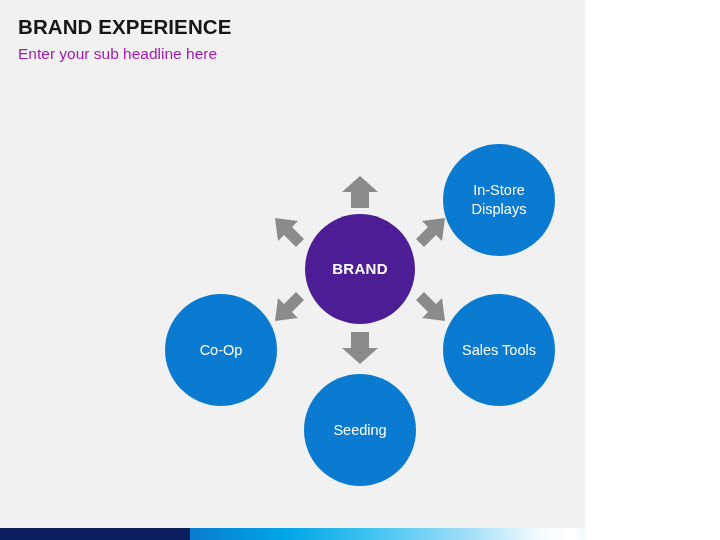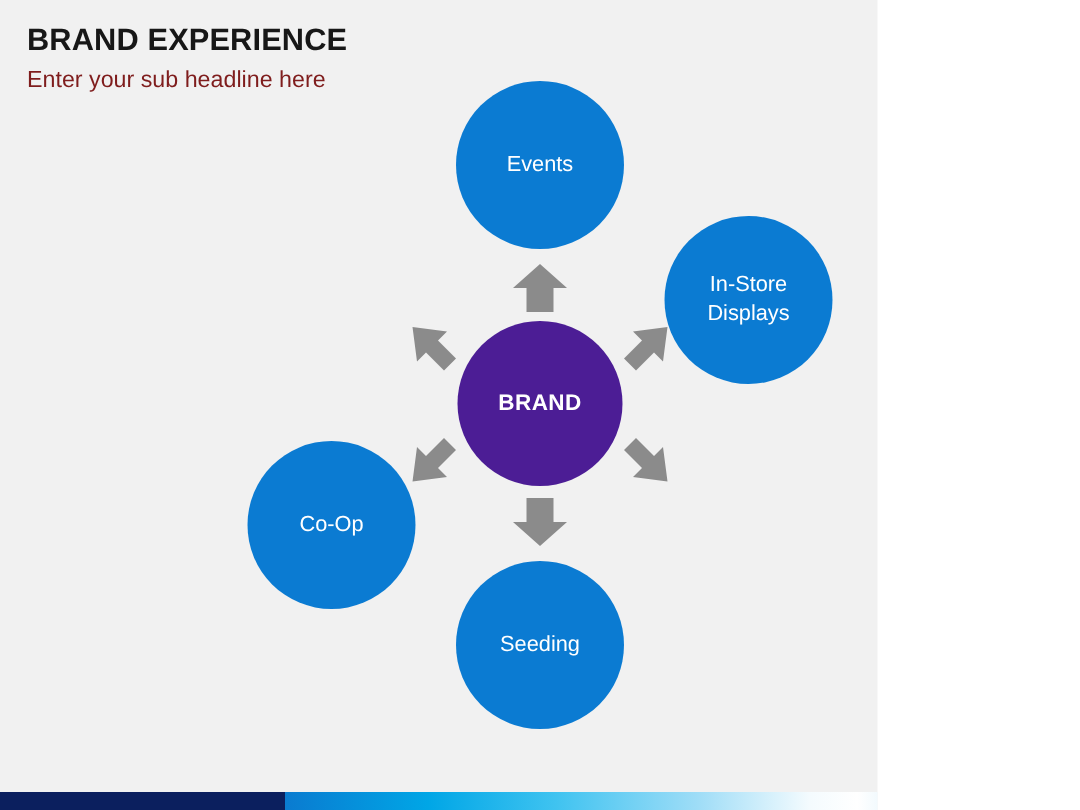--- a/index.html
+++ b/index.html
@@ -29,21 +29,21 @@
     font-weight: bold;
     color: #171717;
     letter-spacing: 0.1px;
     line-height: 1.25;
     margin: 0;
     white-space: nowrap;
   }
   .subtitle {
     font-size: 15.5px;
     font-weight: normal;
-    color: #7f1d1d;
+    color: #a21caf;
     line-height: 1.3;
     margin: 4px 0 0 0;
     white-space: nowrap;
   }
 
   
   .diagram {
     position: absolute;
     left: 0;
     top: 0;
@@ -183,28 +183,28 @@
         <polygon points="4,4 27,7 21,13 33,25 25,33 13,21 7,27" fill="#8b8b8b"></polygon>
       </svg>
     </div>
 
     <div class="arrow arrow-downleft">
       <svg viewBox="0 0 40 40" aria-hidden="true">
         <polygon points="4,36 7,13 13,19 25,7 33,15 21,27 27,33" fill="#8b8b8b"></polygon>
       </svg>
     </div>
 
-    <div class="node sat node-events">
-      <span class="node-label">Events</span>
-    </div>
 
     <div class="node sat node-instore">
       <span class="node-label">In-Store Displays</span>
     </div>
 
+    <div class="node sat node-sales">
+      <span class="node-label">Sales Tools</span>
+    </div>
 
     <div class="node sat node-seeding">
       <span class="node-label">Seeding</span>
     </div>
 
     <div class="node sat node-coop">
       <span class="node-label">Co-Op</span>
     </div>
 
 

